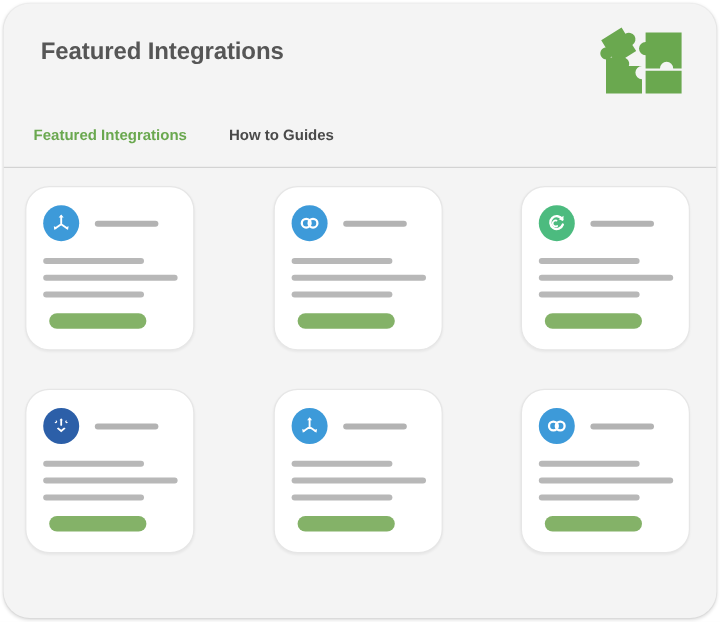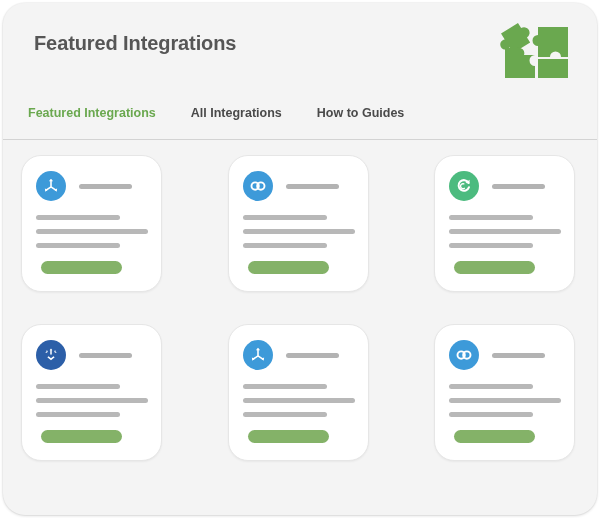--- a/index.html
+++ b/index.html
@@ -171,21 +171,20 @@
 
           <path d="M30 40 h11 a5.5 5.5 0 0 0 0 11 v12 h-30 v-30 h12 a5.5 5.5 0 0 1 7 7 z"></path>
 
           <path d="M44 44 h12 a5.5 5.5 0 0 1 0 11 h-12 v-11 z M56 44 h18 v19 h-30 v-8 h12 z"></path>
         </g>
       </svg>
     </div>
 
     <div class="tabs">
       <button class="tab active">Featured Integrations</button>
-      <button class="tab">All Integrations</button>
       <button class="tab">How to Guides</button>
     </div>
 
     <div class="divider"></div>
   </div>
 
   <div class="grid">
 
     <div class="card">
       <div class="card-head">

